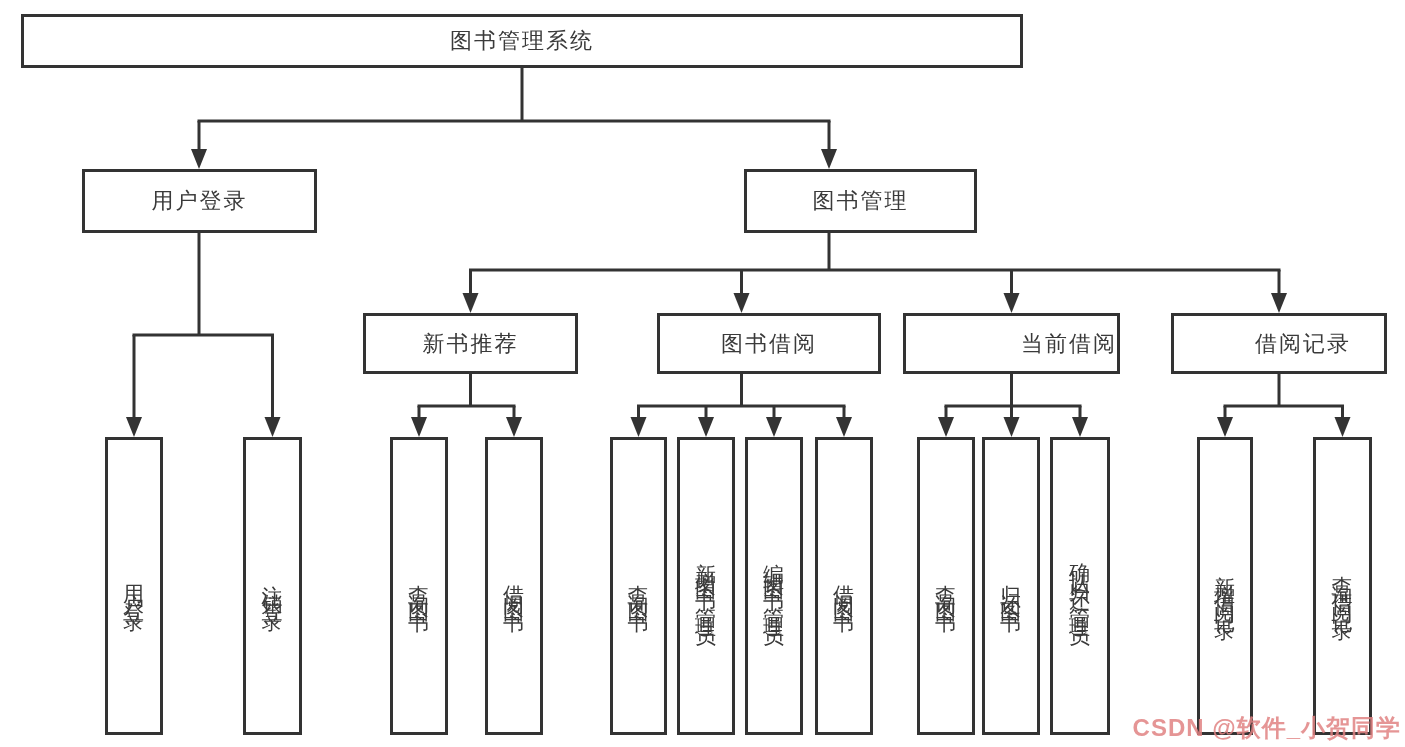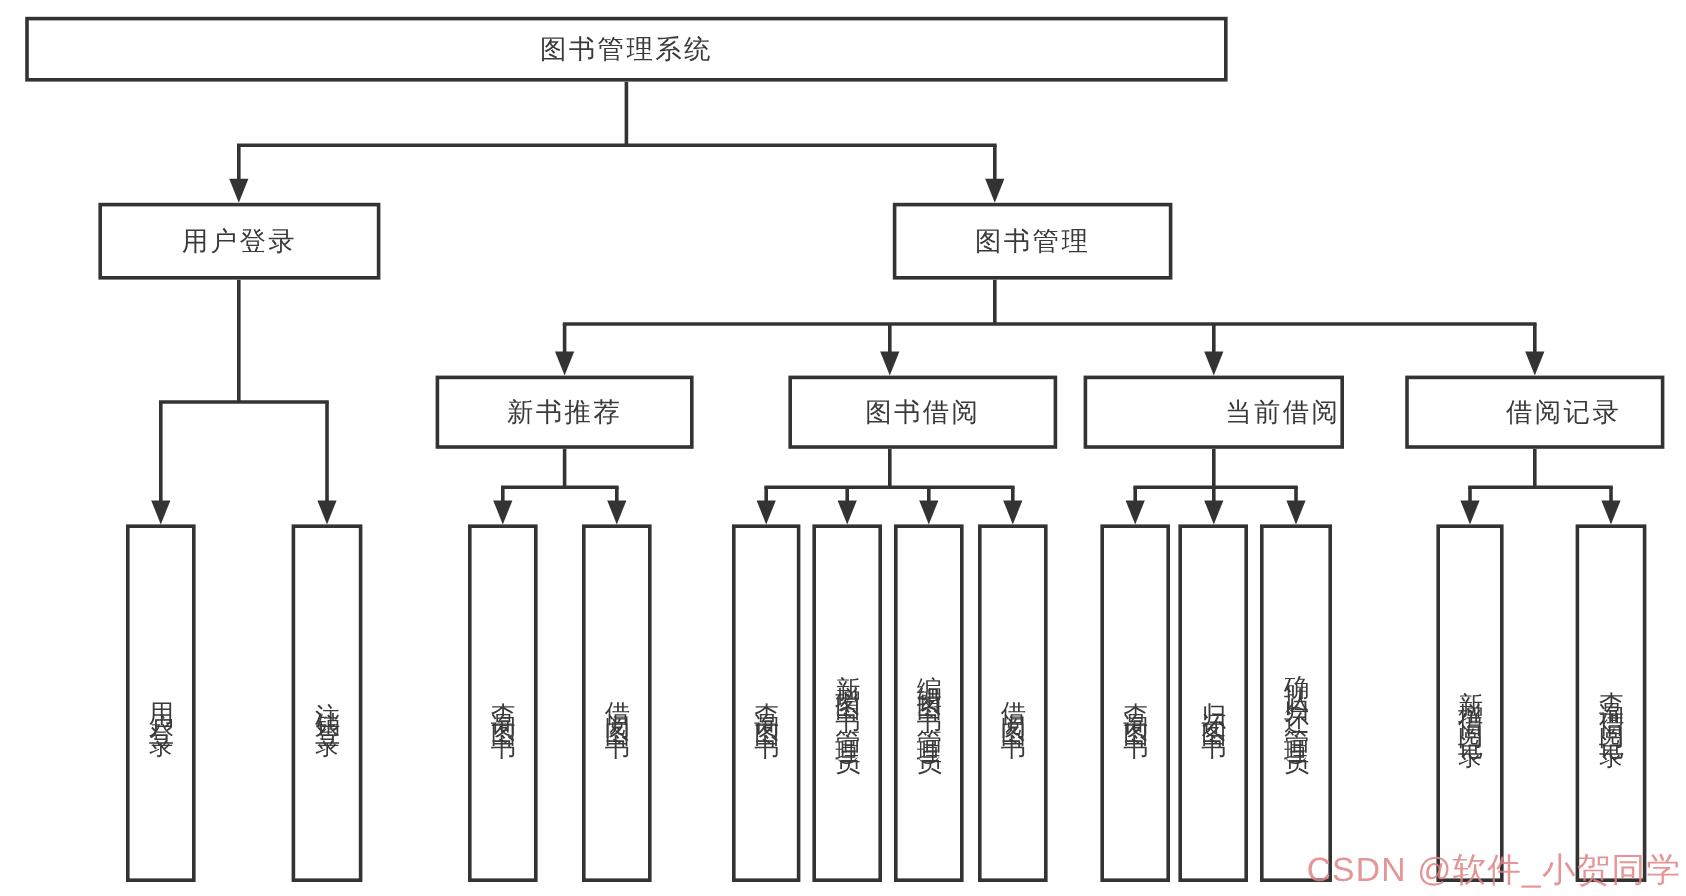--- a/index.html
+++ b/index.html
@@ -43,25 +43,26 @@
     text-orientation: mixed;
     font-size: 21px;
     letter-spacing: 9px;
     line-height: 1;
     padding: 6px 0;
   }
   .watermark {
     position: absolute;
     right: 4px;
     bottom: 3px;
-    font-size: 28px;
+    font-size: 24px;
     letter-spacing: 1px;
     white-space: nowrap;
     color: rgba(224, 130, 130, 0.85);
     z-index: 5;
+    font-weight: bold;
   }
 </style>
 </head>
 <body>
 
 <div class="stage">
 
   <svg class="connector-layer" width="1405" height="747" viewBox="0 0 1405 747" xmlns="http://www.w3.org/2000/svg">
       <line x1="522" y1="68" x2="522" y2="121" stroke="#333333" stroke-width="3"></line>
       <line x1="197.5" y1="121" x2="830.5" y2="121" stroke="#333333" stroke-width="3"></line>

